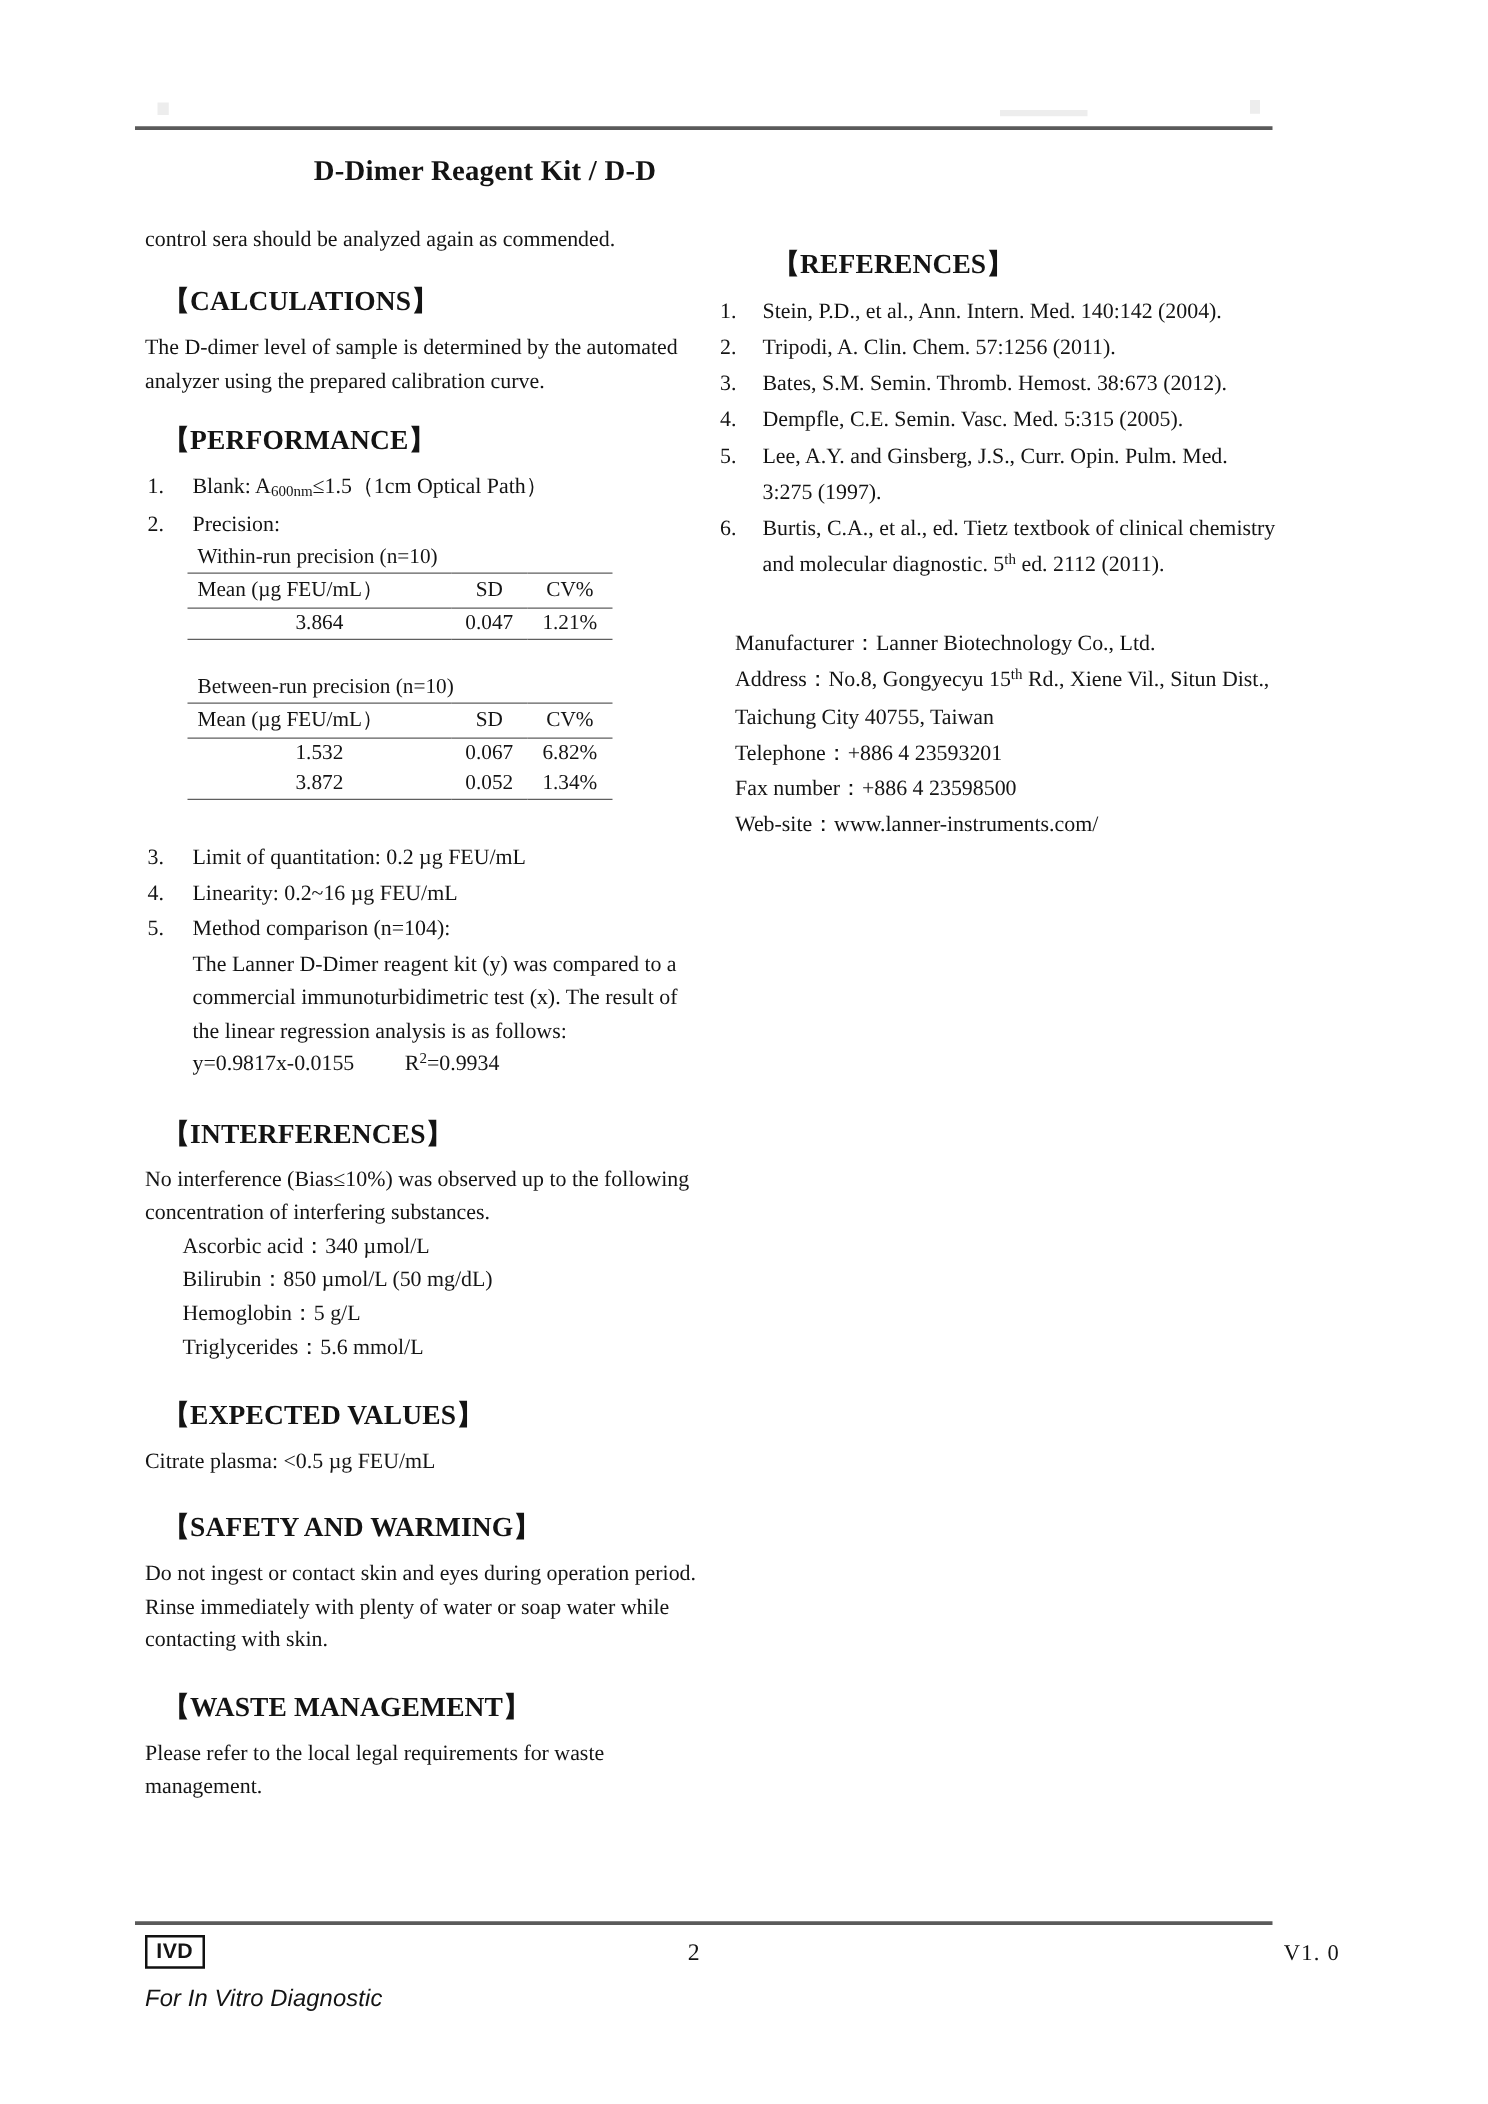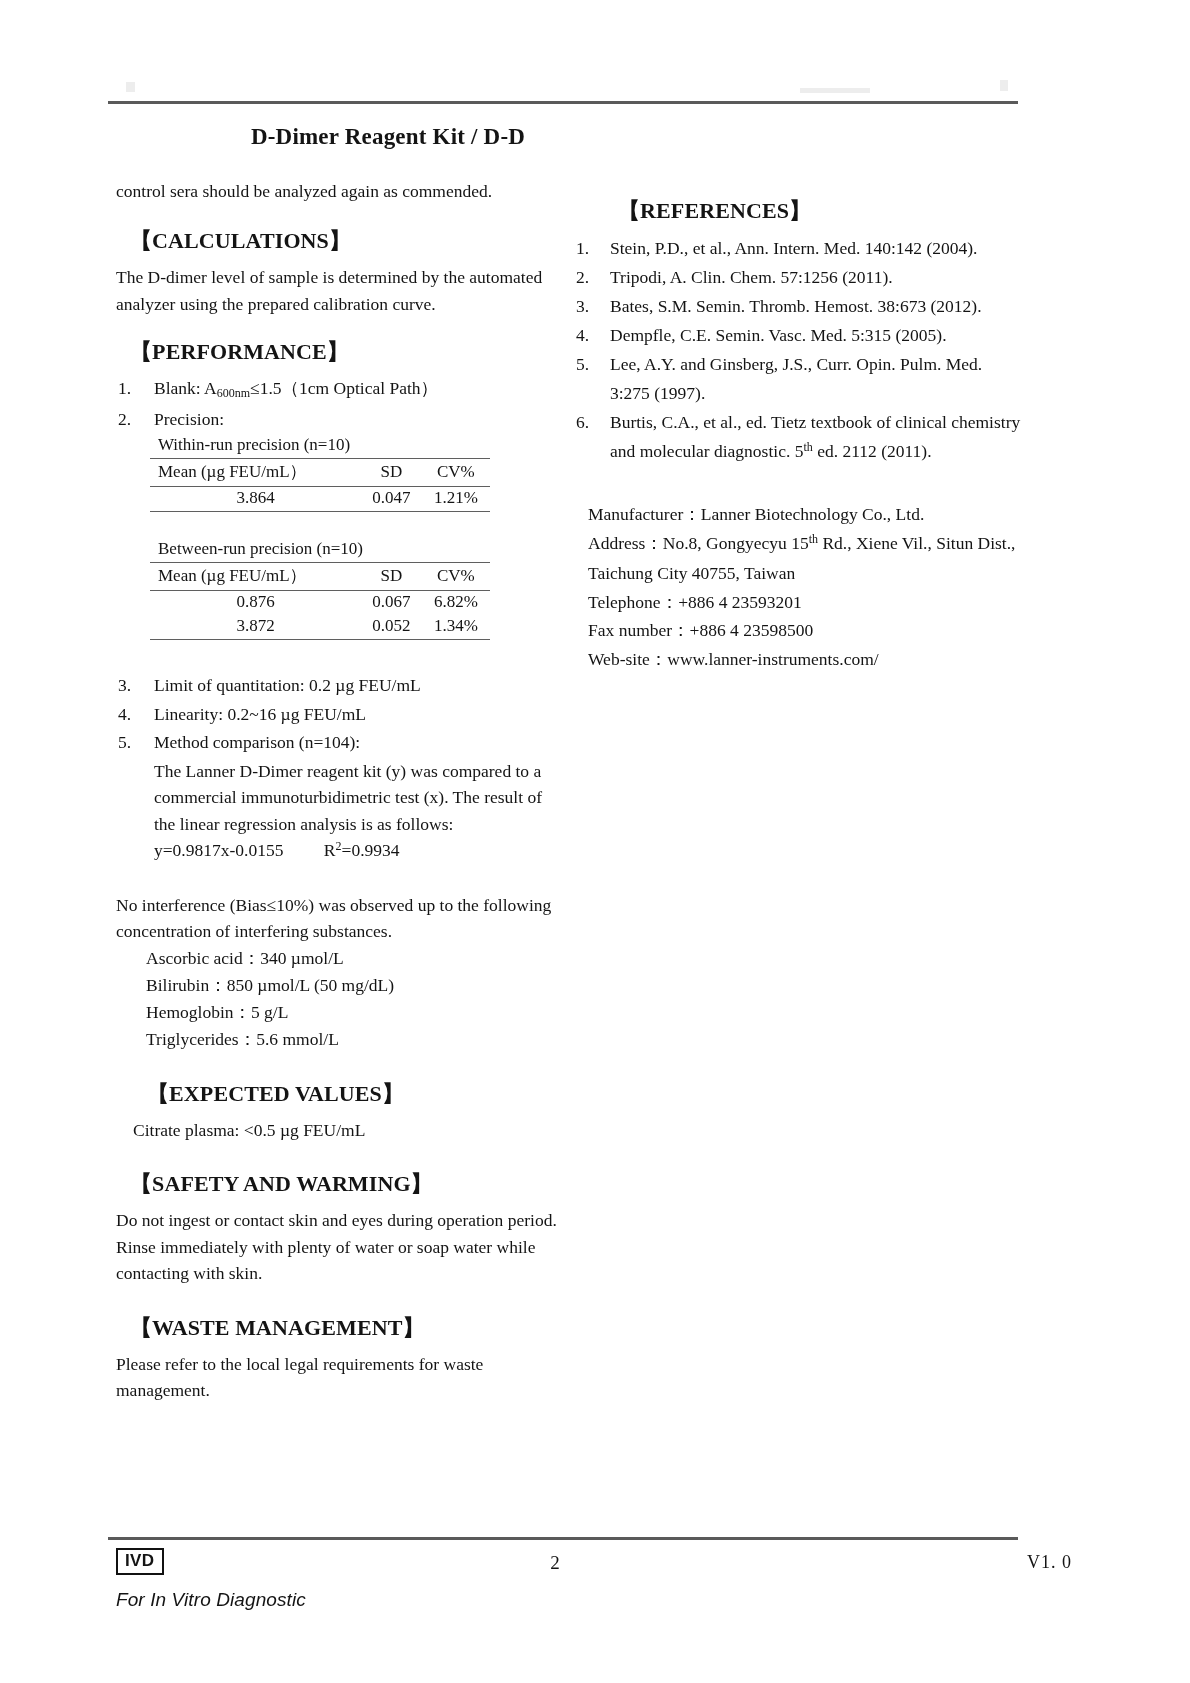--- a/index.html
+++ b/index.html
@@ -263,21 +263,21 @@
               <td colspan="3">Between-run precision (n=10)</td>
             </tr>
             <tr>
               <td class="mean-h">Mean (µg FEU/mL）</td>
               <td>SD</td>
               <td>CV%</td>
             </tr>
           </thead>
           <tbody>
             <tr>
-              <td>0.876</td>
+              <td>1.532</td>
               <td>0.067</td>
               <td>6.82%</td>
             </tr>
             <tr>
               <td>3.872</td>
               <td>0.052</td>
               <td>1.34%</td>
             </tr>
           </tbody>
         </table>
@@ -305,31 +305,32 @@
         <div>commercial immunoturbidimetric test (x). The result of</div>
         <div>the linear regression analysis is as follows:</div>
         <div>
           <span>y=0.9817x-0.0155</span>
           <span style="display:inline-block;width:36px;"></span><span>R</span><sup>2</sup><span>=0.9934</span>
         </div>
       </div>
     </div>
 
     <div class="sec-block" style="margin-top:26px;">
+      <h2 class="section">【INTERFERENCES】</h2>
       <p class="body-text">No interference (Bias≤10%) was observed up to the following</p>
       <p class="body-text">concentration of interfering substances.</p>
       <div class="indent-1">
         <div>Ascorbic acid：340 µmol/L</div>
         <div>Bilirubin：850 µmol/L (50 mg/dL)</div>
         <div>Hemoglobin：5 g/L</div>
         <div>Triglycerides：5.6 mmol/L</div>
       </div>
     </div>
 
-    <div class="sec-block" style="margin-top:26px;margin-left:17px;">
+    <div class="sec-block" style="margin-top:26px;">
       <h2 class="section">【EXPECTED VALUES】</h2>
       <p class="body-text">Citrate plasma: &lt;0.5 µg FEU/mL</p>
     </div>
 
     <div class="sec-block" style="margin-top:26px;">
       <h2 class="section">【SAFETY AND WARMING】</h2>
       <p class="body-text">Do not ingest or contact skin and eyes during operation period.</p>
       <p class="body-text">Rinse immediately with plenty of water or soap water while</p>
       <p class="body-text">contacting with skin.</p>
     </div>

